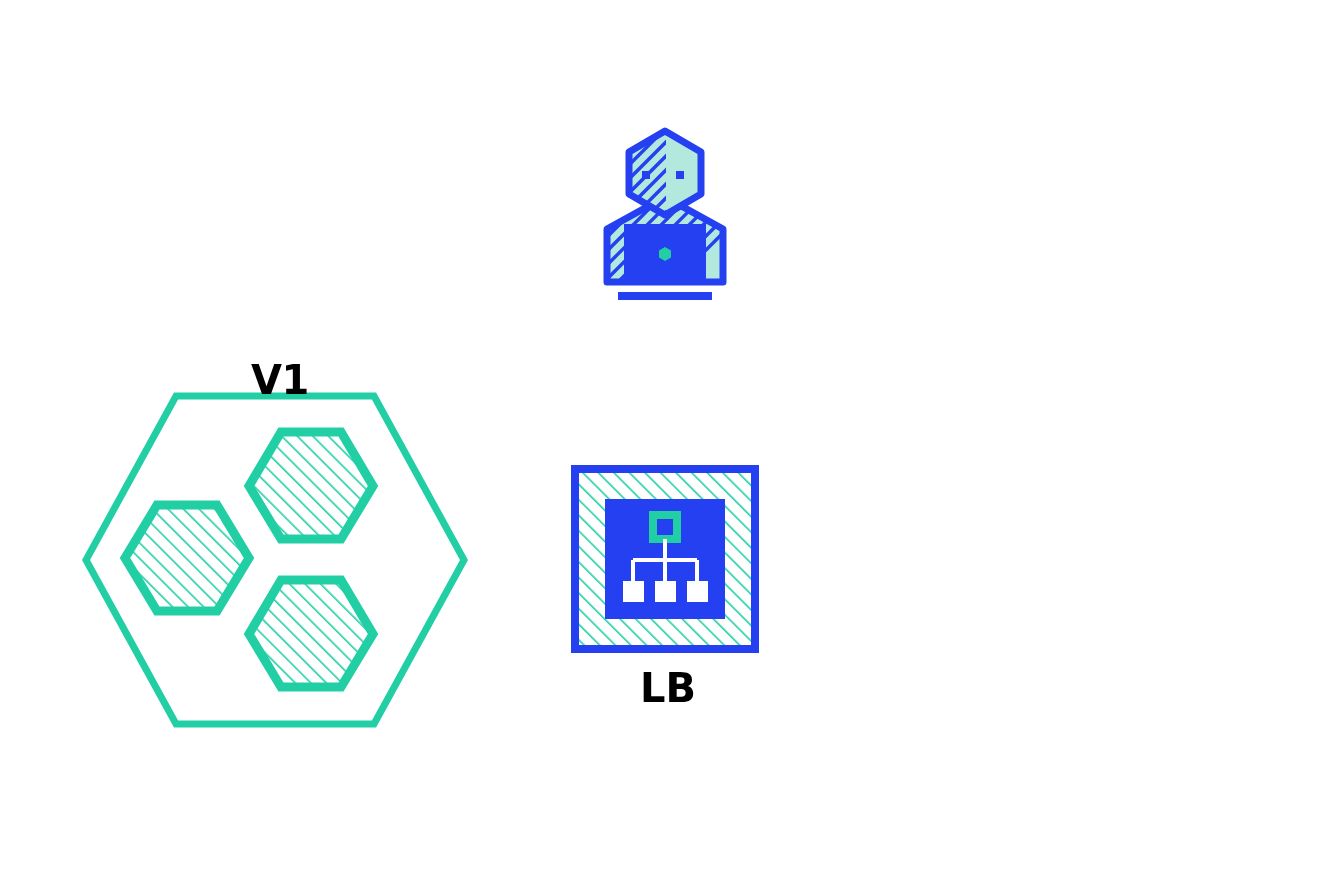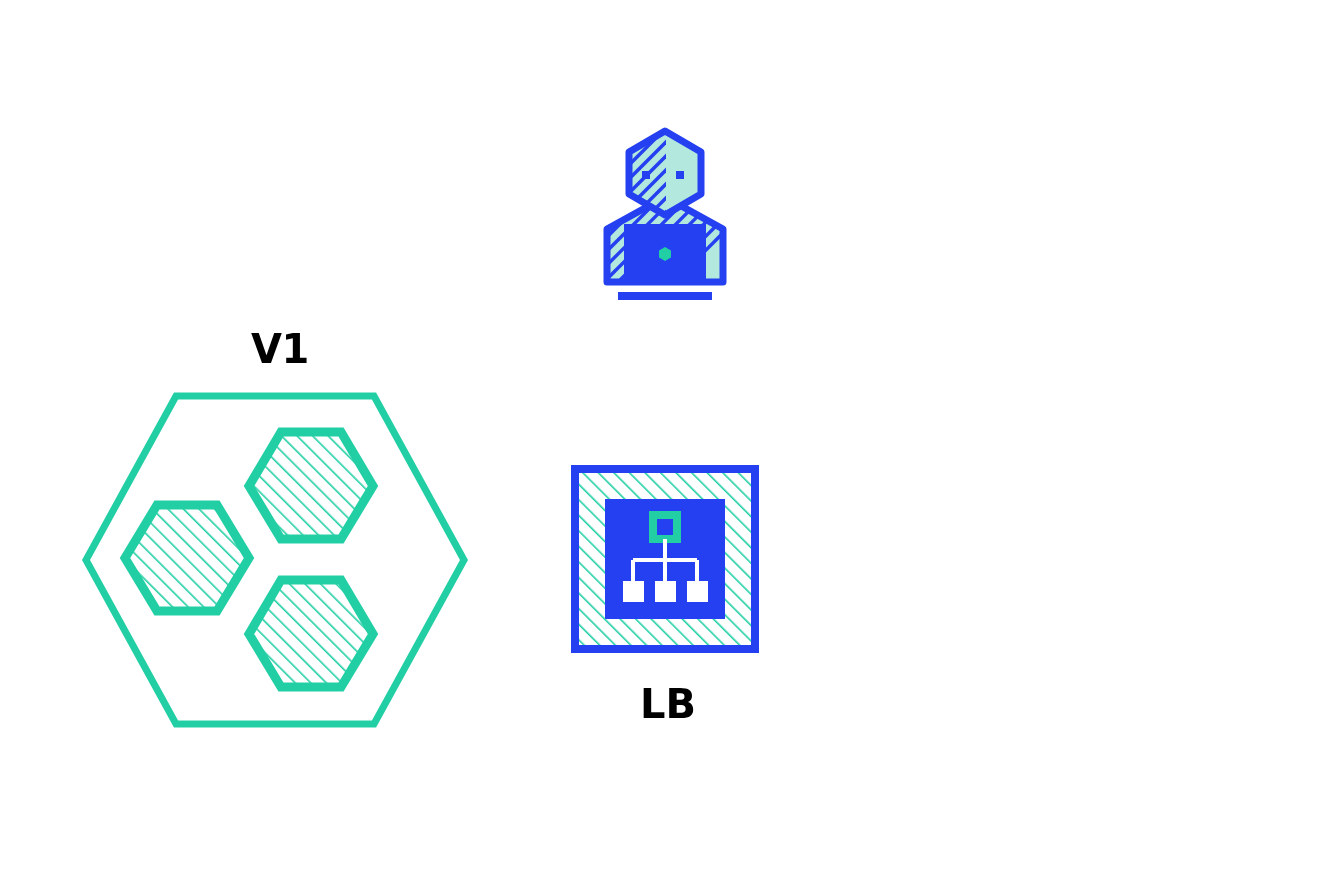--- a/index.html
+++ b/index.html
@@ -25,27 +25,27 @@
     position: absolute;
     font-family: "DejaVu Sans", "Liberation Sans", sans-serif;
     font-weight: bold;
     color: #000000;
     white-space: nowrap;
     line-height: 1;
     user-select: none;
   }
   #label-v1 {
     left: 251px;
-    top: 329px;
+    top: 360px;
     font-size: 40px;
     letter-spacing: -0.5px;
   }
   #label-lb {
     left: 640px;
-    top: 684px;
+    top: 668px;
     font-size: 40px;
     letter-spacing: 0px;
   }
 </style>
 </head>
 <body>
 
 <svg id="canvas" viewBox="0 0 1326 880" xmlns="http://www.w3.org/2000/svg">
   <defs>
     <pattern id="hatch-teal" width="14" height="14" patternTransform="rotate(-45)" patternUnits="userSpaceOnUse">

